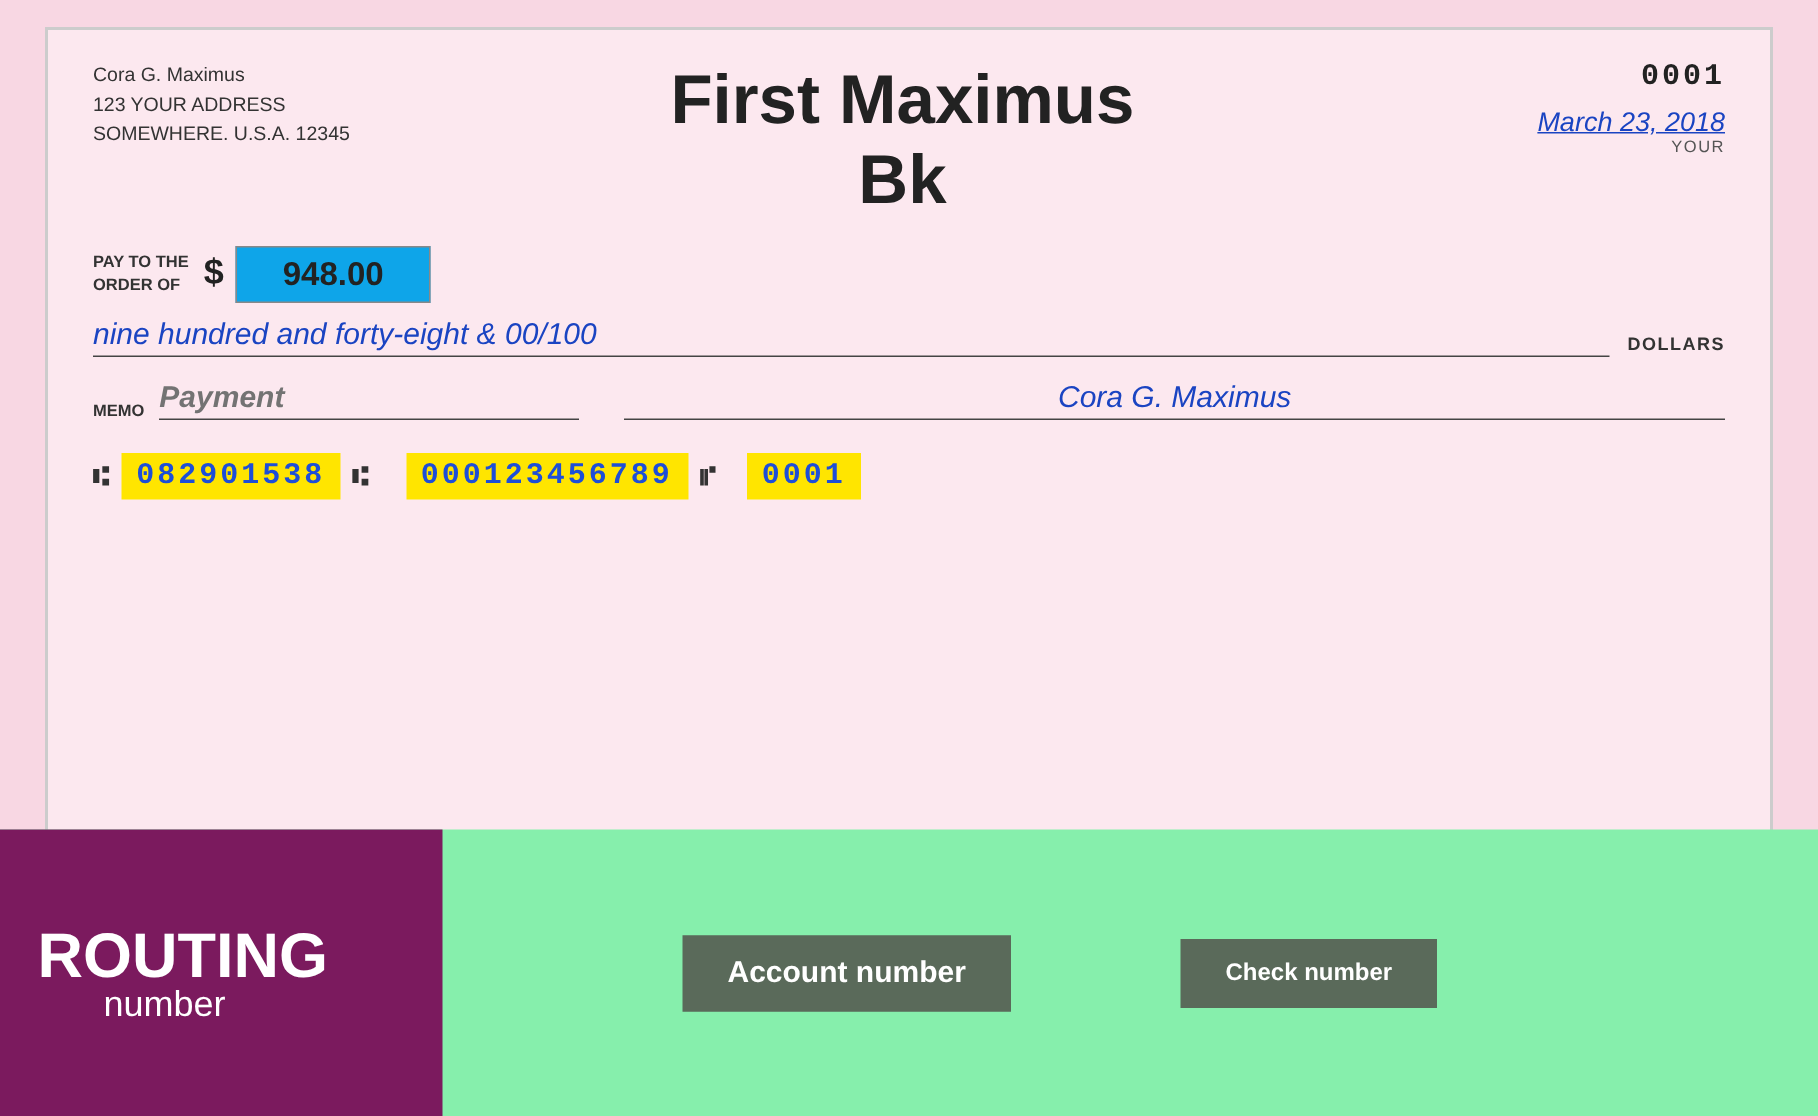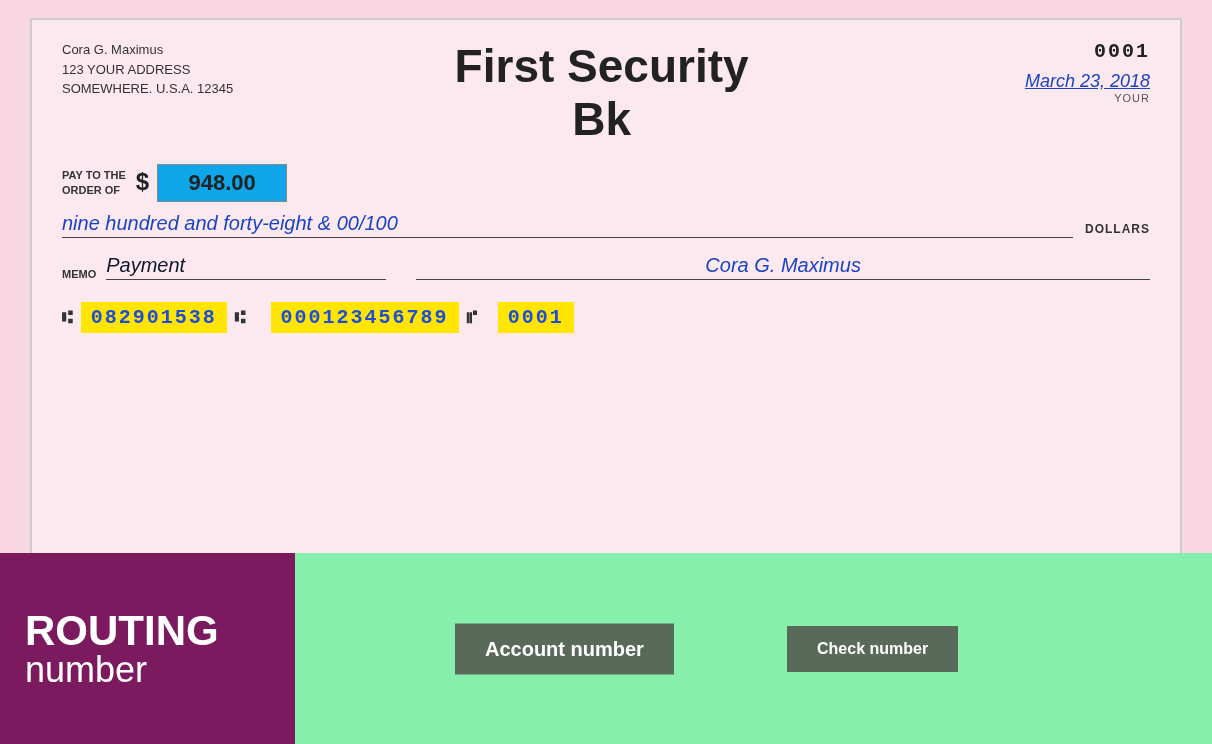--- a/index.html
+++ b/index.html
@@ -175,22 +175,23 @@
 
     .memo-line {
       width: 280px;
       border-bottom: 1.5px solid #444;
       padding-bottom: 2px;
       margin-right: 30px;
     }
 
     .memo-text {
       font-size: 20px;
-      color: #0f172a;
+      color: #737373;
       font-style: italic;
+      font-weight: bold;
     }
 
     .sig-line {
       flex: 1;
       border-bottom: 1.5px solid #444;
       padding-bottom: 2px;
       text-align: center;
     }
 
     .sig-text {
@@ -247,24 +248,25 @@
     }
 
     .routing-top {
       font-size: 42px;
       font-weight: 900;
       color: white;
       line-height: 1;
     }
 
     .routing-bottom {
-      font-size: 36px;
+      font-size: 24px;
       font-weight: 400;
       color: white;
       line-height: 1;
+      margin-left: 44px;
     }
 
     
     .account-label-box {
       background: #5a6a5a;
       color: white;
       font-size: 20px;
       font-weight: bold;
       padding: 14px 30px;
       position: absolute;
@@ -334,21 +336,21 @@
 <div class="check-wrapper">
 
   <div class="check-top">
     <div class="check-name-address">
       <div>Cora G. Maximus</div>
       <div>123 YOUR ADDRESS</div>
       <div>SOMEWHERE. U.S.A. 12345</div>
     </div>
 
     <div class="check-bank-name">
-      <span>First Security</span><br>
+      <span>First Maximus</span><br>
       <span>Bk</span>
     </div>
 
     <div class="check-top-right">
       <div class="check-number-top">0001</div>
       <div class="check-date-area">
         <div class="check-date-value">March 23, 2018</div>
         <div class="check-date-label">YOUR</div>
       </div>
     </div>

